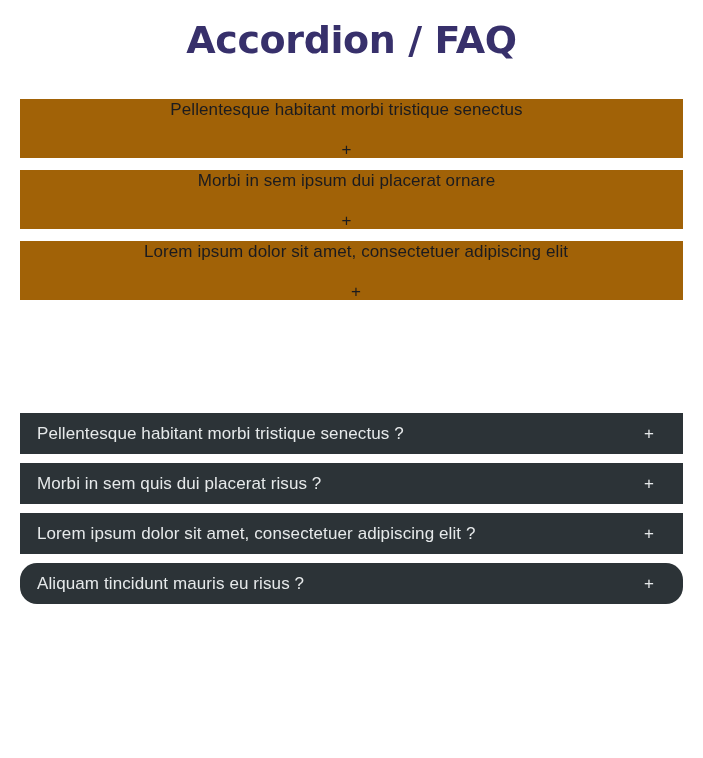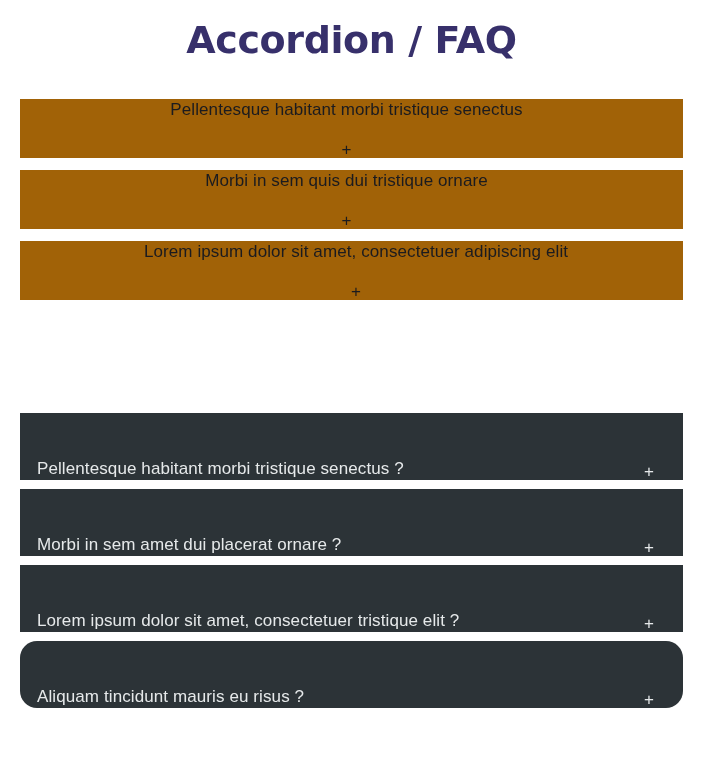--- a/index.html
+++ b/index.html
@@ -75,25 +75,24 @@
   }
   .accordion-light .acc-toggle {
     font-size: 17px;
     color: #1b1b1f;
     line-height: 17px;
     font-weight: normal;
   }
 
   
   .accordion-dark .acc-item {
-    height: 67px;
+    height: 41px;
     background: #2c3337;
     padding: 0 27px 0 17px;
     margin-bottom: 9px;
-    align-items: flex-end;
   }
   .accordion-dark .acc-item:last-child {
     margin-bottom: 0;
     border-radius: 17px;
   }
   .accordion-dark .acc-title {
     font-size: 17px;
     color: #e6e9ea;
     letter-spacing: 0.1px;
     line-height: 22px;
@@ -125,45 +124,45 @@
   <h1 class="page-title">Accordion / FAQ</h1>
 
   <div class="accordion accordion-light">
 
     <div class="acc-item">
       <span class="acc-title">Pellentesque habitant morbi tristique senectus</span>
       <span class="acc-toggle">+</span>
     </div>
 
     <div class="acc-item">
-      <span class="acc-title">Morbi in sem quis dui tristique ornare</span>
+      <span class="acc-title">Morbi in sem ipsum dui placerat ornare</span>
       <span class="acc-toggle">+</span>
     </div>
 
     <div class="acc-item">
       <span class="acc-title">Lorem ipsum dolor sit amet, consectetuer adipiscing elit</span>
       <span class="acc-toggle">+</span>
     </div>
 
   </div>
 
   <div class="accordion accordion-dark">
 
     <div class="acc-item">
       <span class="acc-title">Pellentesque habitant morbi tristique senectus ?</span>
       <span class="acc-toggle">+</span>
     </div>
 
     <div class="acc-item">
-      <span class="acc-title">Morbi in sem amet dui placerat ornare ?</span>
+      <span class="acc-title">Morbi in sem quis dui placerat risus ?</span>
       <span class="acc-toggle">+</span>
     </div>
 
     <div class="acc-item">
-      <span class="acc-title">Lorem ipsum dolor sit amet, consectetuer tristique elit ?</span>
+      <span class="acc-title">Lorem ipsum dolor sit amet, consectetuer adipiscing elit ?</span>
       <span class="acc-toggle">+</span>
     </div>
 
     <div class="acc-item">
       <span class="acc-title">Aliquam tincidunt mauris eu risus ?</span>
       <span class="acc-toggle">+</span>
     </div>
 
   </div>
 

